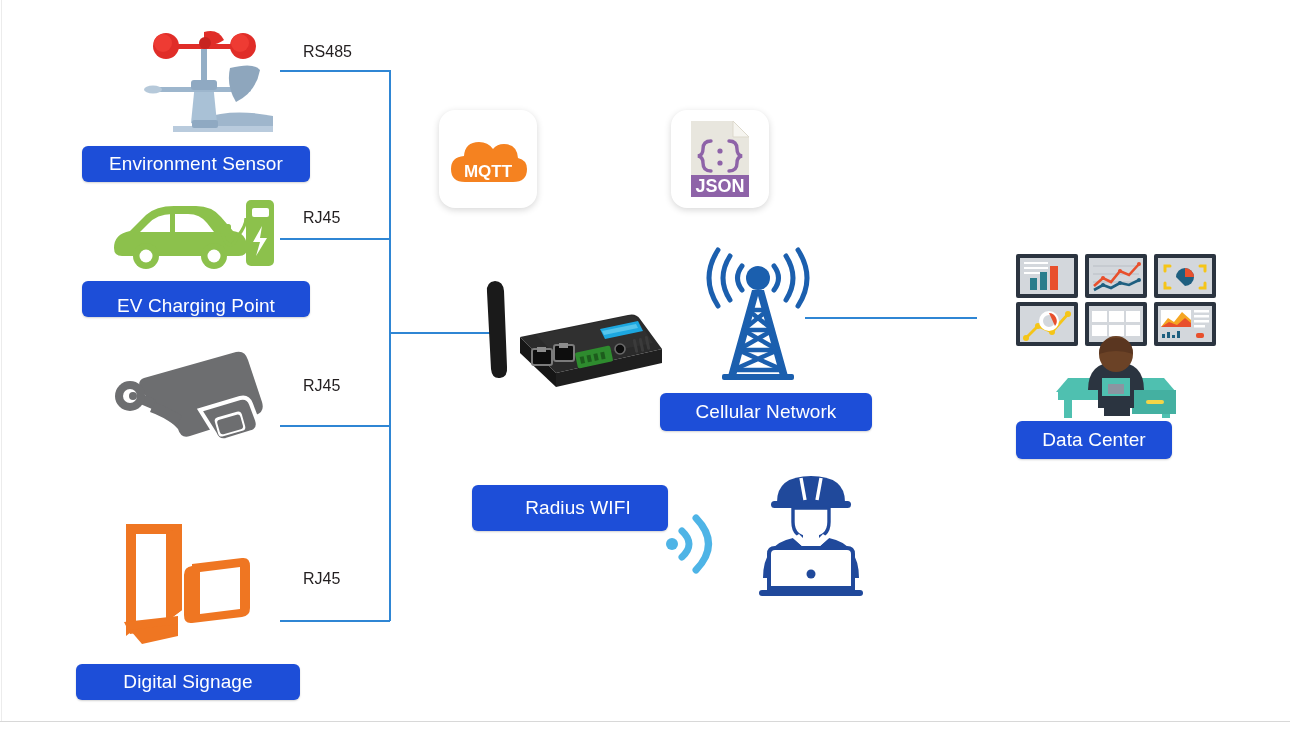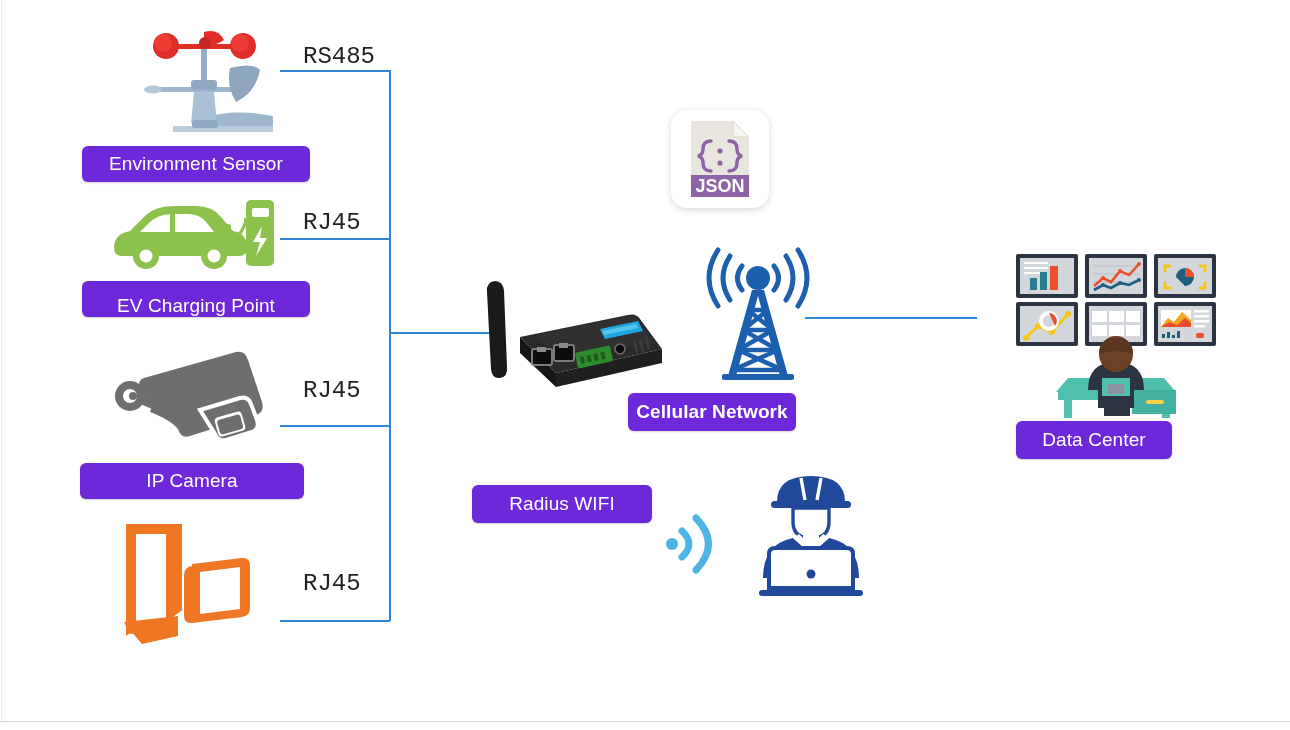--- a/index.html
+++ b/index.html
@@ -8,21 +8,21 @@
     background:#ffffff;
     font-family:"Liberation Sans", sans-serif;
     overflow:hidden;
     position:relative;
   }
   #stage{position:absolute;left:0;top:0;width:1290px;height:730px;}
 
   
   .chip{
     position:absolute;
-    background:#6d28d9;
+    background:#1d4ed8;
     color:#ffffff;
     border-radius:6px;
     display:flex;align-items:center;justify-content:center;
     font-size:19px;
     letter-spacing:.1px;
     white-space:nowrap;
     box-shadow:0 1px 2px rgba(0,0,0,.18);
   }
 
   
@@ -34,24 +34,24 @@
     box-shadow:0 2px 7px rgba(0,0,0,.16);
     display:flex;align-items:center;justify-content:center;
   }
 
   
   .line-h{position:absolute;height:1.6px;background:#2f86d4;}
   .line-v{position:absolute;width:1.6px;background:#2f86d4;}
 
   .conn-label{
     position:absolute;
-    font-size:24px;
+    font-size:16px;
     color:#231f20;
     white-space:nowrap;
-    font-family:Liberation Mono, monospace;
+    font-family:Liberation Sans, sans-serif;
   }
 
   .bottom-rule{position:absolute;left:0;top:721px;width:1290px;height:1px;background:#d8d8d8;}
   .left-rule{position:absolute;left:1px;top:0;width:1px;height:721px;background:#ececec;}
 
   .icon-wrap{position:absolute;display:block;}
   svg{display:block;overflow:visible;}
 </style>
 </head>
 <body>
@@ -149,23 +149,20 @@
       <rect x="104" y="69" width="24" height="15" rx="3" transform="rotate(-16 116 76)" fill="#6d6e70"></rect>
 
       <path d="M40 54 q16 6 28 14 l-6 10 q-14 -10 -26 -14 Z" fill="#6d6e70"></path>
       <path d="M28 46 l14 6 l-4 9 l-14 -6 Z" fill="#6d6e70"></path>
 
       <circle cx="16" cy="48" r="15" fill="#6d6e70"></circle>
       <circle cx="16" cy="48" r="7" fill="#ffffff"></circle>
       <circle cx="19" cy="48" r="4" fill="#6d6e70"></circle>
     </svg>
   </div>
-  <div class="chip" style="left:80px;top:463px;width:224px;height:36px;">
-    <span>IP Camera</span>
-  </div>
 
   <div class="icon-wrap" style="left:120px;top:518px;width:140px;height:130px;">
     <svg width="140" height="130" viewBox="0 0 140 130">
 
       <path d="M6 6 L62 6 L62 92 L46 104 L46 16 L16 16 L16 110 L6 118 Z" fill="#ef7622"></path>
       <path d="M16 16 L46 16 L46 104 L16 110 Z" fill="#ffffff"></path>
       <path d="M16 16 L46 16 L46 104 L16 110 Z" fill="#ffffff" stroke="#ef7622" stroke-width="0"></path>
       <path d="M46 16 L62 6 L62 92 L46 104 Z" fill="#ef7622"></path>
       <path d="M6 6 L62 6 L46 16 L16 16 Z" fill="#ef7622"></path>
 
@@ -173,21 +170,30 @@
       <path d="M20 20 L42 20 L42 100 L20 106 Z" fill="#ffffff"></path>
       <path d="M21 21 L41 21 L41 99 L21 105 Z" fill="#ffffff"></path>
 
       <path d="M4 104 L58 98 L58 112 L36 120 L36 112 L10 116 Z" fill="#ef7622"></path>
       <path d="M10 112 L58 106 L58 118 L22 126 Z" fill="#ef7622"></path>
 
       <path d="M72 46 L122 40 q8 -1 8 8 l0 42 q0 8 -8 9 l-50 6 q-8 1 -8 -8 l0 -40 q0 -8 8 -9 Z" fill="#ef7622"></path>
       <path d="M80 54 L120 49 l0 42 l-40 5 Z" fill="#ffffff"></path>
     </svg>
   </div>
-
+  <div class="chip" style="left:76px;top:664px;width:224px;height:36px;">
+    <span>Digital Signage</span>
+  </div>
+
+  <div class="proto-card" style="left:439px;top:110px;">
+    <svg width="78" height="66" viewBox="0 0 78 66">
+      <path d="M16 56 q-14 0 -14 -13 q0 -12 13 -13 q1 -14 15 -14 q9 0 14 7 q4 -5 11 -5 q13 0 14 14 q9 2 9 11 q0 13 -14 13 Z" fill="#f58220"></path>
+      <text x="39" y="51" font-family="Liberation Sans, sans-serif" font-size="17" font-weight="bold" fill="#ffffff" text-anchor="middle">MQTT</text>
+    </svg>
+  </div>
 
 
   <div class="proto-card" style="left:671px;top:110px;align-items:center;">
     <svg width="66" height="80" viewBox="0 0 66 80">
       <path d="M4 2 h42 l16 16 v60 H4 Z" fill="#e8e6de"></path>
       <path d="M46 2 l16 16 h-16 Z" fill="#ffffff"></path>
       <path d="M46 2 l16 16 h-16 Z" fill="#f6f5f0" stroke="#ddd9cc" stroke-width="1"></path>
       <g stroke="#8e63a8" stroke-width="3.4" fill="none" stroke-linecap="round">
         <path d="M24 22 q-8 0 -8 8 q0 6 -5 7 q5 1 5 7 q0 8 8 8"></path>
         <path d="M42 22 q8 0 8 8 q0 6 5 7 q-5 1 -5 7 q0 8 -8 8"></path>
@@ -256,25 +262,25 @@
         <path d="M51 82 L81 82"></path>
         <path d="M46 102 L86 102"></path>
         <path d="M41 122 L91 122"></path>
         <path d="M56 62 L81 82 M76 62 L51 82"></path>
         <path d="M51 82 L86 102 M81 82 L46 102"></path>
         <path d="M46 102 L91 122 M86 102 L41 122"></path>
       </g>
       <rect x="30" y="126" width="72" height="6" rx="2" fill="#1b5fae"></rect>
     </svg>
   </div>
-  <div class="chip" style="left:628px;top:393px;width:168px;height:38px;font-weight:bold;">
+  <div class="chip" style="left:660px;top:393px;width:212px;height:38px;">
     <span>Cellular Network</span>
   </div>
 
-  <div class="chip" style="left:472px;top:485px;width:180px;height:38px;">
+  <div class="chip" style="left:472px;top:485px;width:180px;height:46px;padding-left:16px;">
     <span>Radius WIFI</span>
   </div>
   <div class="icon-wrap" style="left:664px;top:505px;width:64px;height:64px;">
     <svg width="64" height="64" viewBox="0 0 64 64">
       <circle cx="8" cy="39" r="6" fill="#4eb4e6"></circle>
       <g stroke="#4eb4e6" fill="none" stroke-linecap="round">
         <path d="M18 26 q14 13 0 26" stroke-width="7"></path>
         <path d="M32 13 q25 26 0 52" stroke-width="7"></path>
       </g>
     </svg>

